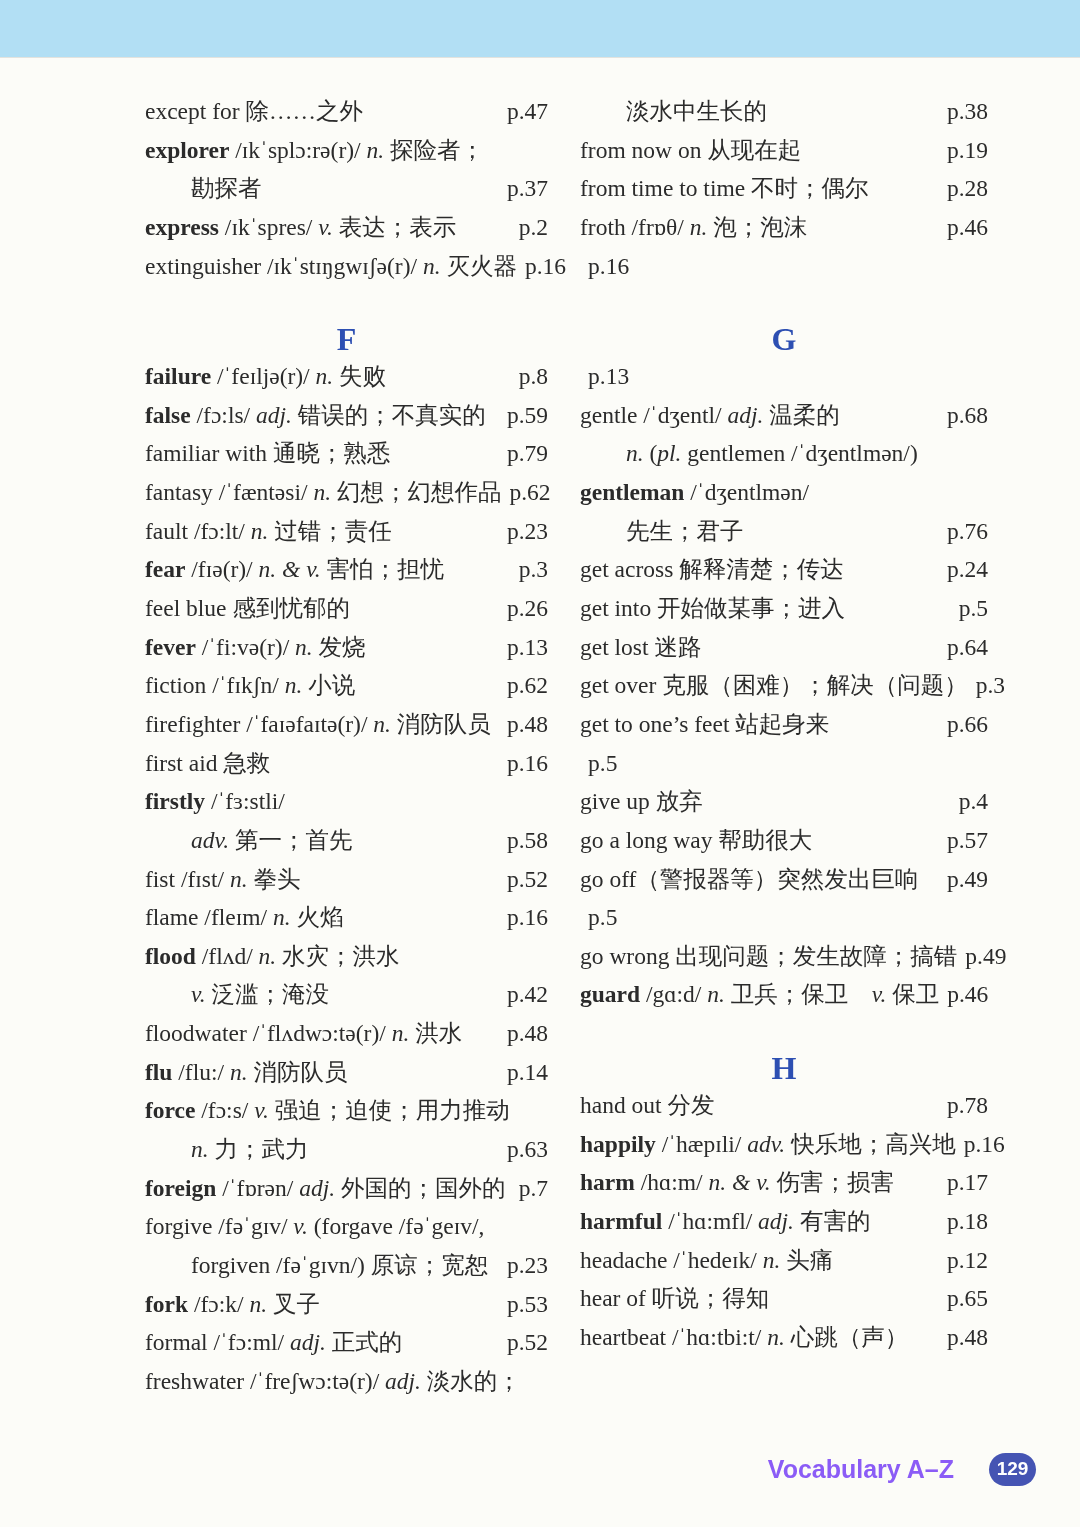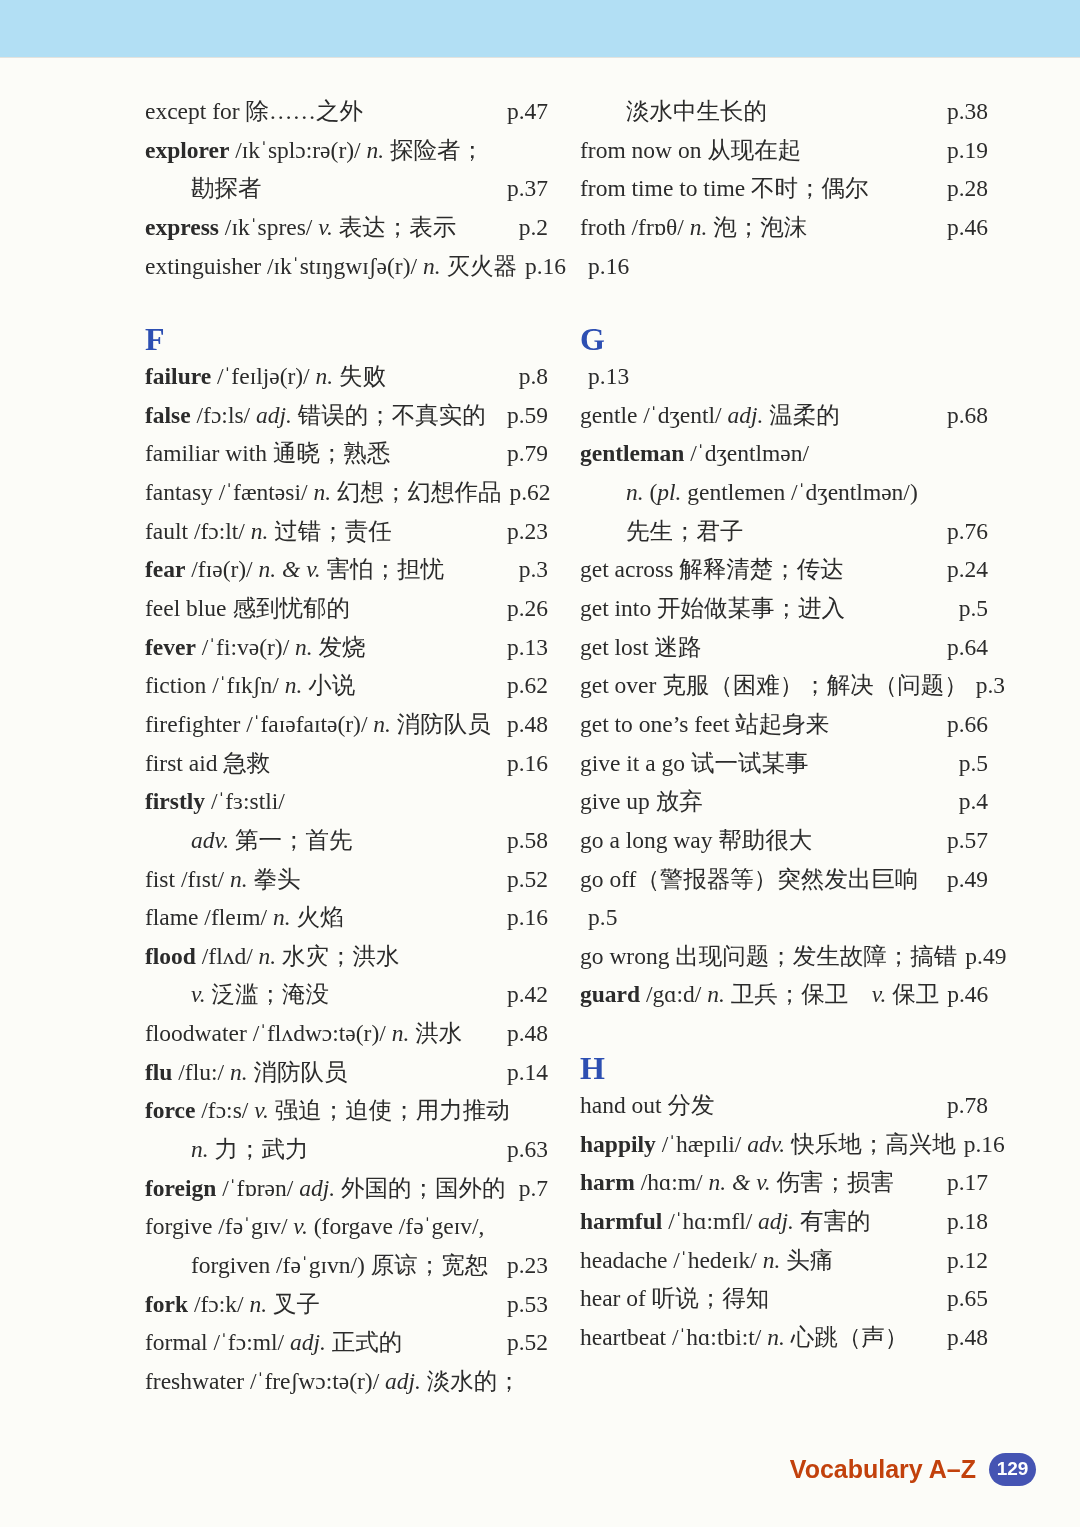--- a/index.html
+++ b/index.html
@@ -5,21 +5,21 @@
   html,body{margin:0;padding:0;}
   body{
     width:1080px;height:1527px;position:relative;overflow:hidden;
     background:#fcfcf8;color:#2b2b2b;
     font-family:"Liberation Serif","DejaVu Serif",serif;
   }
   .top-band{
     position:absolute;top:0;left:0;width:1080px;height:57px;
     border-bottom:1px solid #e3e3de;
   }
-  .col{position:absolute;top:92px;}
+  .col{position:absolute;top:92px;text-align:center;}
   #col-left{left:145px;width:403px;}
   #col-right{left:580px;width:408px;}
   .sec-header{
     margin-top:36px;height:36px;line-height:36px;
     font-size:32px;font-weight:bold;
   }
   .line{
     height:38.65px;line-height:38.65px;
     display:flex;justify-content:space-between;align-items:baseline;
     font-size:23.5px;
@@ -31,21 +31,21 @@
   .s-i{font-style:italic;}
   .footer{
     position:absolute;top:1452px;right:44px;height:34px;
     display:flex;align-items:center;gap:13px;
     font-family:"Liberation Sans","DejaVu Sans",sans-serif;
   }
   .footer-label{font-weight:bold;font-size:25px;}
   .page-badge{
     min-width:47px;height:33px;border-radius:17px;
     display:flex;align-items:center;justify-content:center;
-    color:#ffffff;font-weight:bold;font-size:19px;padding:0 4px;box-sizing:border-box;
+    color:#ffffff;font-weight:bold;font-size:19px;padding:0 4px;box-sizing:border-box;margin-left:22px;
   }
 </style>
 </head>
 <body style="background: rgb(252, 252, 248); color: rgb(43, 43, 43);">
 
 <div class="top-band" style="background: rgb(178, 223, 244);"></div>
 
 <div class="col" id="col-left">
     <div class="line">
       <span class="text"><span class="s-r">except for 除……之外</span></span>
@@ -198,26 +198,26 @@
       <span class="page-ref">p.16</span>
     </div>
     <div class="sec-header" style="color: rgb(45, 79, 178);">G</div>
     <div class="line">
       <span class="page-ref">p.13</span>
     </div>
     <div class="line">
       <span class="text"><span class="s-r">gentle /ˈdʒentl/ </span><span class="s-i">adj.</span><span class="s-r"> 温柔的</span></span>
       <span class="page-ref">p.68</span>
     </div>
+    <div class="line indent">
+      <span class="text"><span class="s-i">n.</span><span class="s-r"> (</span><span class="s-i">pl.</span><span class="s-r"> gentlemen /ˈdʒentlmən/)</span></span>
+      <span class="page-ref"></span>
+    </div>
     <div class="line">
       <span class="text"><span class="s-b">gentleman</span><span class="s-r"> /ˈdʒentlmən/</span></span>
-      <span class="page-ref"></span>
-    </div>
-    <div class="line indent">
-      <span class="text"><span class="s-i">n.</span><span class="s-r"> (</span><span class="s-i">pl.</span><span class="s-r"> gentlemen /ˈdʒentlmən/)</span></span>
       <span class="page-ref"></span>
     </div>
     <div class="line indent">
       <span class="text"><span class="s-r">先生；君子</span></span>
       <span class="page-ref">p.76</span>
     </div>
     <div class="line">
       <span class="text"><span class="s-r">get across 解释清楚；传达</span></span>
       <span class="page-ref">p.24</span>
     </div>
@@ -231,21 +231,20 @@
     </div>
     <div class="line">
       <span class="text"><span class="s-r">get over 克服（困难）；解决（问题）</span></span>
       <span class="page-ref">p.3</span>
     </div>
     <div class="line">
       <span class="text"><span class="s-r">get to one’s feet 站起身来</span></span>
       <span class="page-ref">p.66</span>
     </div>
     <div class="line">
-      <span class="text"><span class="s-r">give it a go 试一试某事</span></span>
       <span class="page-ref">p.5</span>
     </div>
     <div class="line">
       <span class="text"><span class="s-r">give up 放弃</span></span>
       <span class="page-ref">p.4</span>
     </div>
     <div class="line">
       <span class="text"><span class="s-r">go a long way 帮助很大</span></span>
       <span class="page-ref">p.57</span>
     </div>
@@ -289,15 +288,15 @@
       <span class="text"><span class="s-r">hear of 听说；得知</span></span>
       <span class="page-ref">p.65</span>
     </div>
     <div class="line">
       <span class="text"><span class="s-r">heartbeat /ˈhɑ:tbi:t/ </span><span class="s-i">n.</span><span class="s-r"> 心跳（声）</span></span>
       <span class="page-ref">p.48</span>
     </div>
   </div>
 
 <div class="footer">
-  <span class="footer-label" style="color: #c2410c;">Vocabulary A–Z</span>
+  <span class="footer-label" style="color: #8b5cf6;">Vocabulary A–Z</span>
   <span class="page-badge" style="background: rgb(69, 84, 179);">129</span>
 </div>
 
 </body></html>

